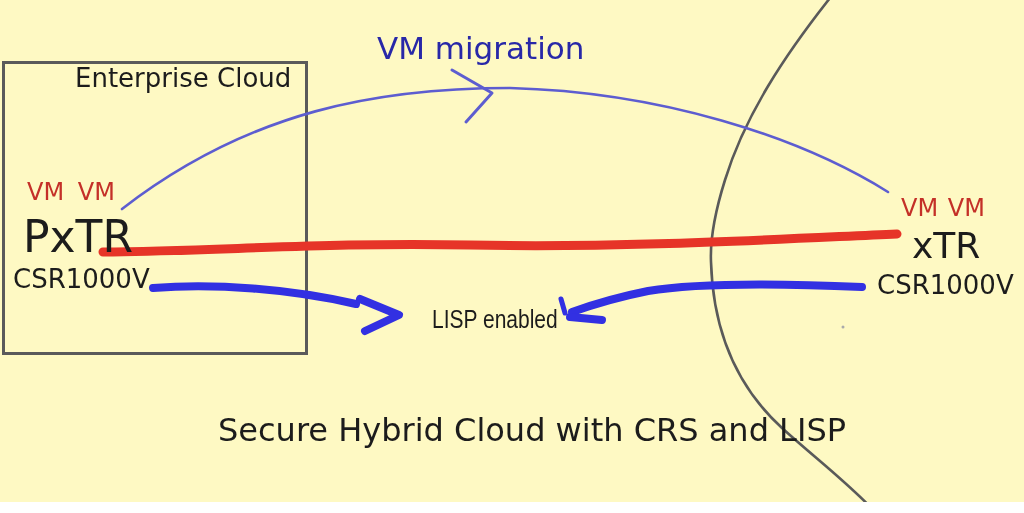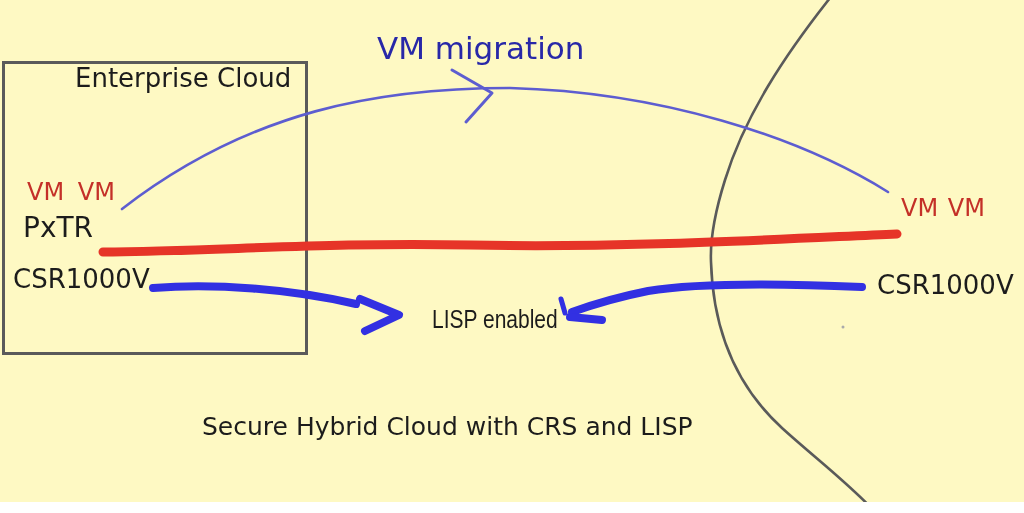--- a/index.html
+++ b/index.html
@@ -18,29 +18,29 @@
     border:3px solid var(--line-gray,#5a5a5a);
     box-sizing:border-box;
     background:transparent;
     z-index:1;
   }
   .label { position:absolute; white-space:nowrap; line-height:1.12; z-index:3; }
   .lbl-enterprise   { left:75px;  top:64px;  font-size:26px; }
   .lbl-public       { left:786px; top:70px;  font-size:29px; }
   .lbl-vm-migration { left:377px; top:31px;  font-size:31px; color:var(--blue-text,#2828a8); }
   .lbl-vm-left      { left:27px;  top:179px; font-size:24px; color:var(--red-text,#c43028); word-spacing:6px; }
-  .lbl-pxtr         { left:23px;  top:212px; font-size:28px; }
+  .lbl-pxtr         { left:23px;  top:212px; font-size:44px; }
   .lbl-csr-left     { left:13px;  top:265px; font-size:26px; }
   .lbl-ipsec        { left:411px; top:211px; font-size:27px; }
   .lbl-lisp         { left:432px; top:305px; font-size:25px; font-family:"Liberation Sans",sans-serif;
                       transform:scaleX(0.84); transform-origin:left top; }
   .lbl-vm-right     { left:901px; top:195px; font-size:24px; color:var(--red-text,#c43028); word-spacing:2px; }
   .lbl-xtr          { left:912px; top:226px; font-size:36px; }
   .lbl-csr-right    { left:877px; top:271px; font-size:26px; }
-  .lbl-caption      { left:202px; top:413px; font-size:25px; }
+  .lbl-caption      { left:218px; top:413px; font-size:32px; }
 </style>
 </head>
 <body>
 
 <div class="canvas">
 
   <div class="ent-box"></div>
 
   <svg class="svg-layer" viewBox="0 0 1024 513">
 
@@ -70,18 +70,19 @@
 
   <div class="label lbl-pxtr">PxTR</div>
 
   <div class="label lbl-csr-left">CSR1000V</div>
 
 
   <div class="label lbl-lisp">LISP enabled</div>
 
   <div class="label lbl-vm-right">VM VM</div>
 
+  <div class="label lbl-xtr">xTR</div>
 
   <div class="label lbl-csr-right">CSR1000V</div>
 
   <div class="label lbl-caption">Secure Hybrid Cloud with CRS and LISP</div>
 
 </div>
 
 </body></html>

